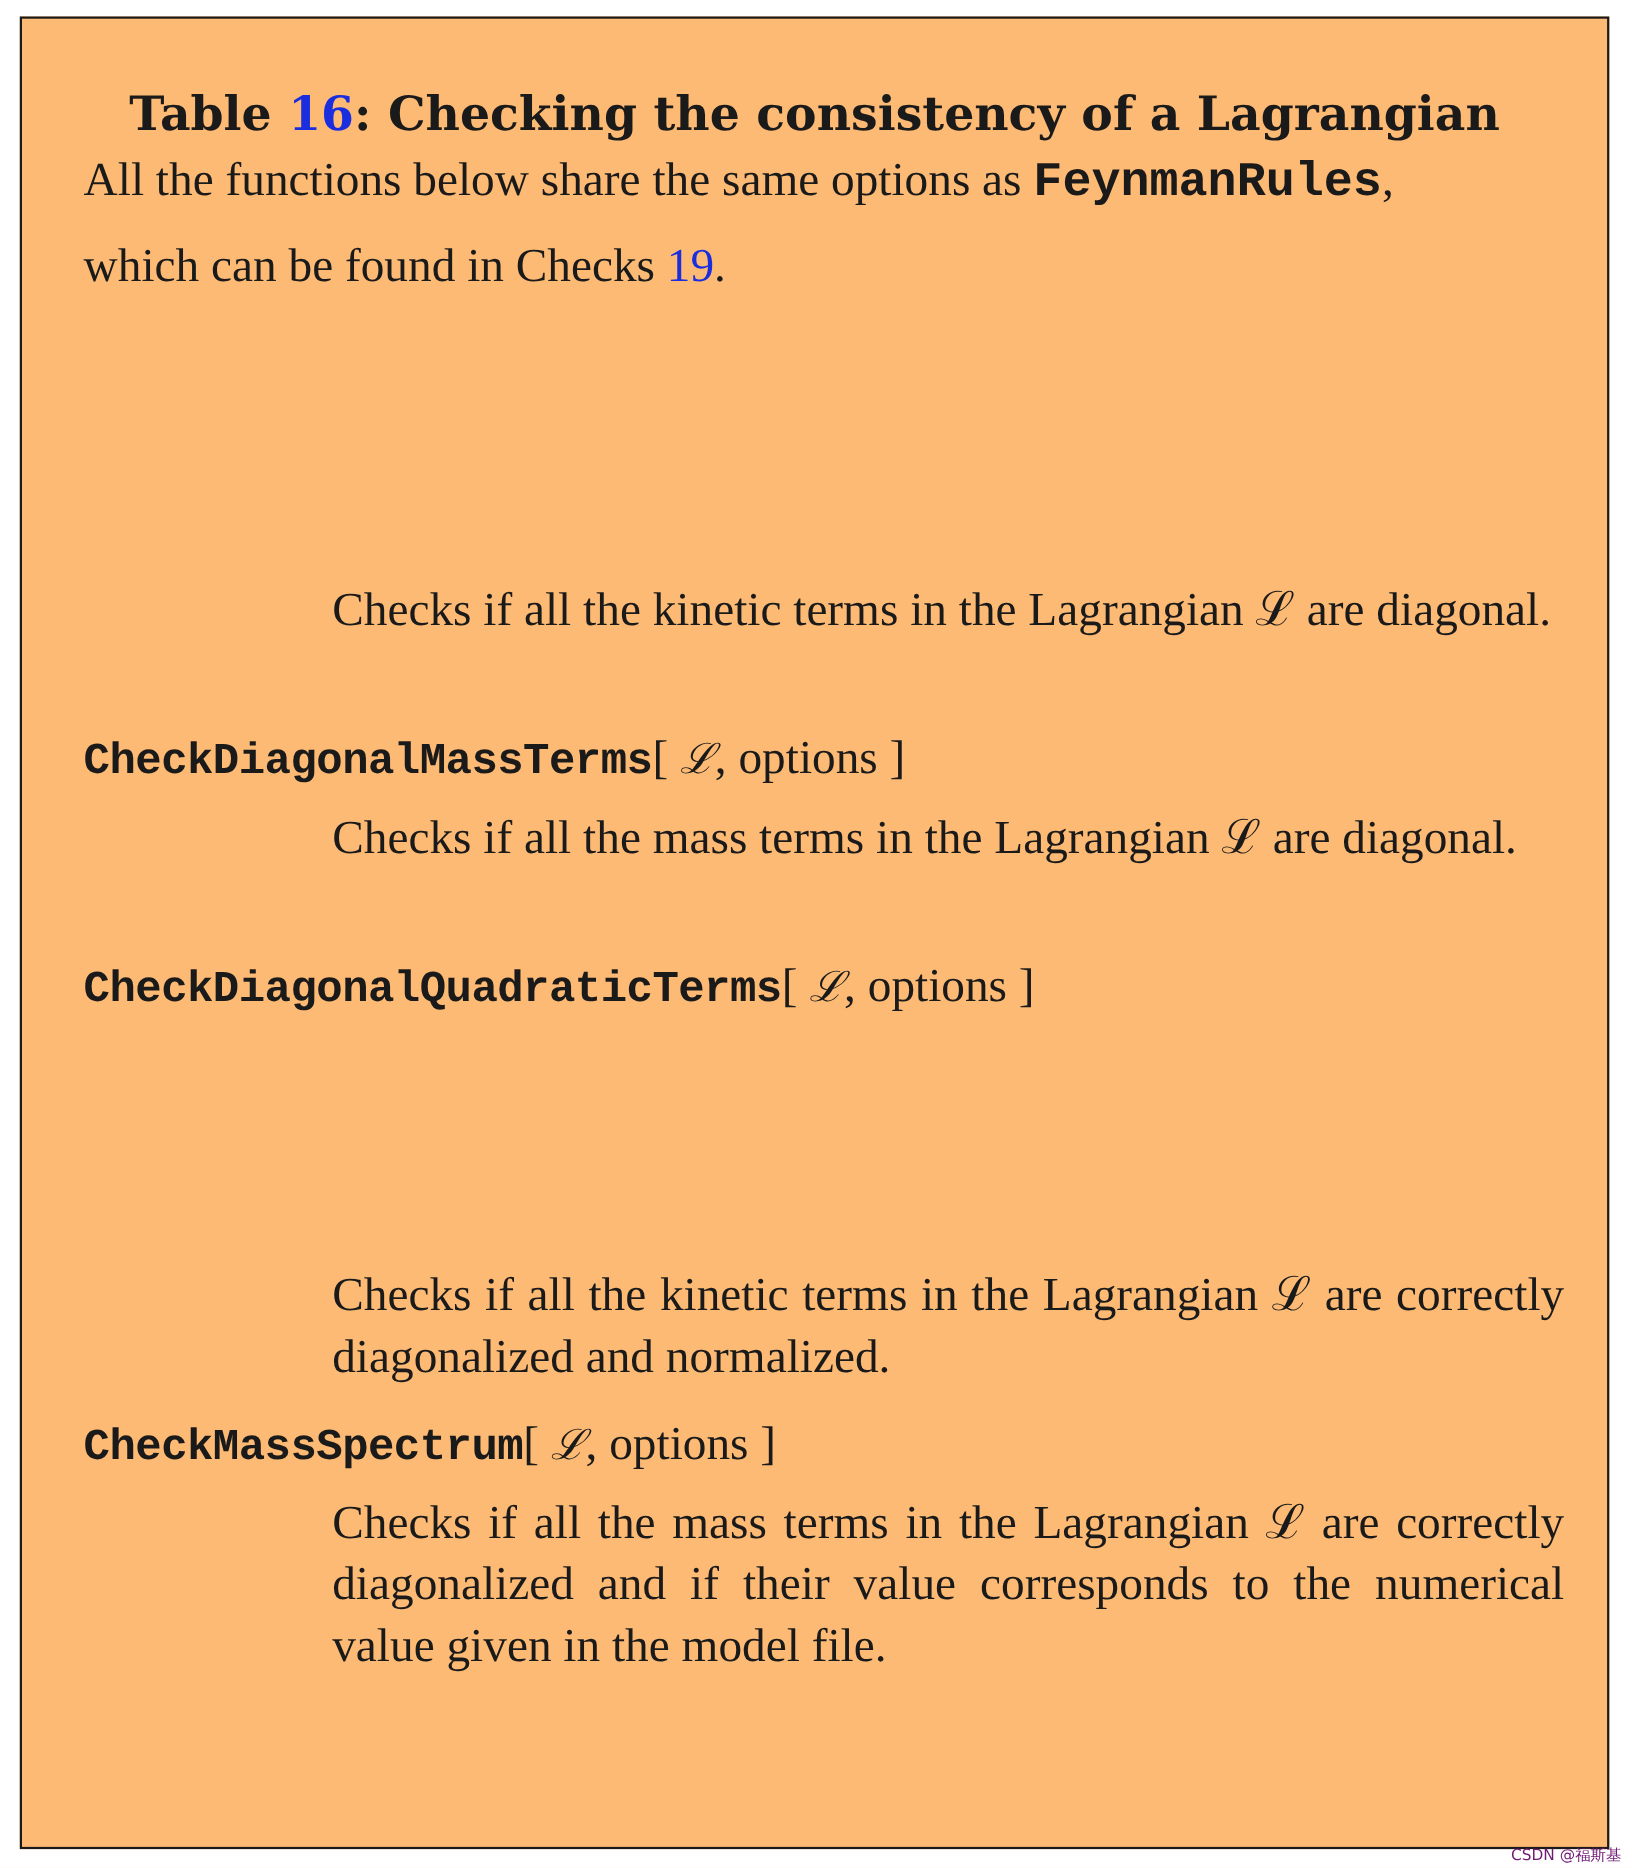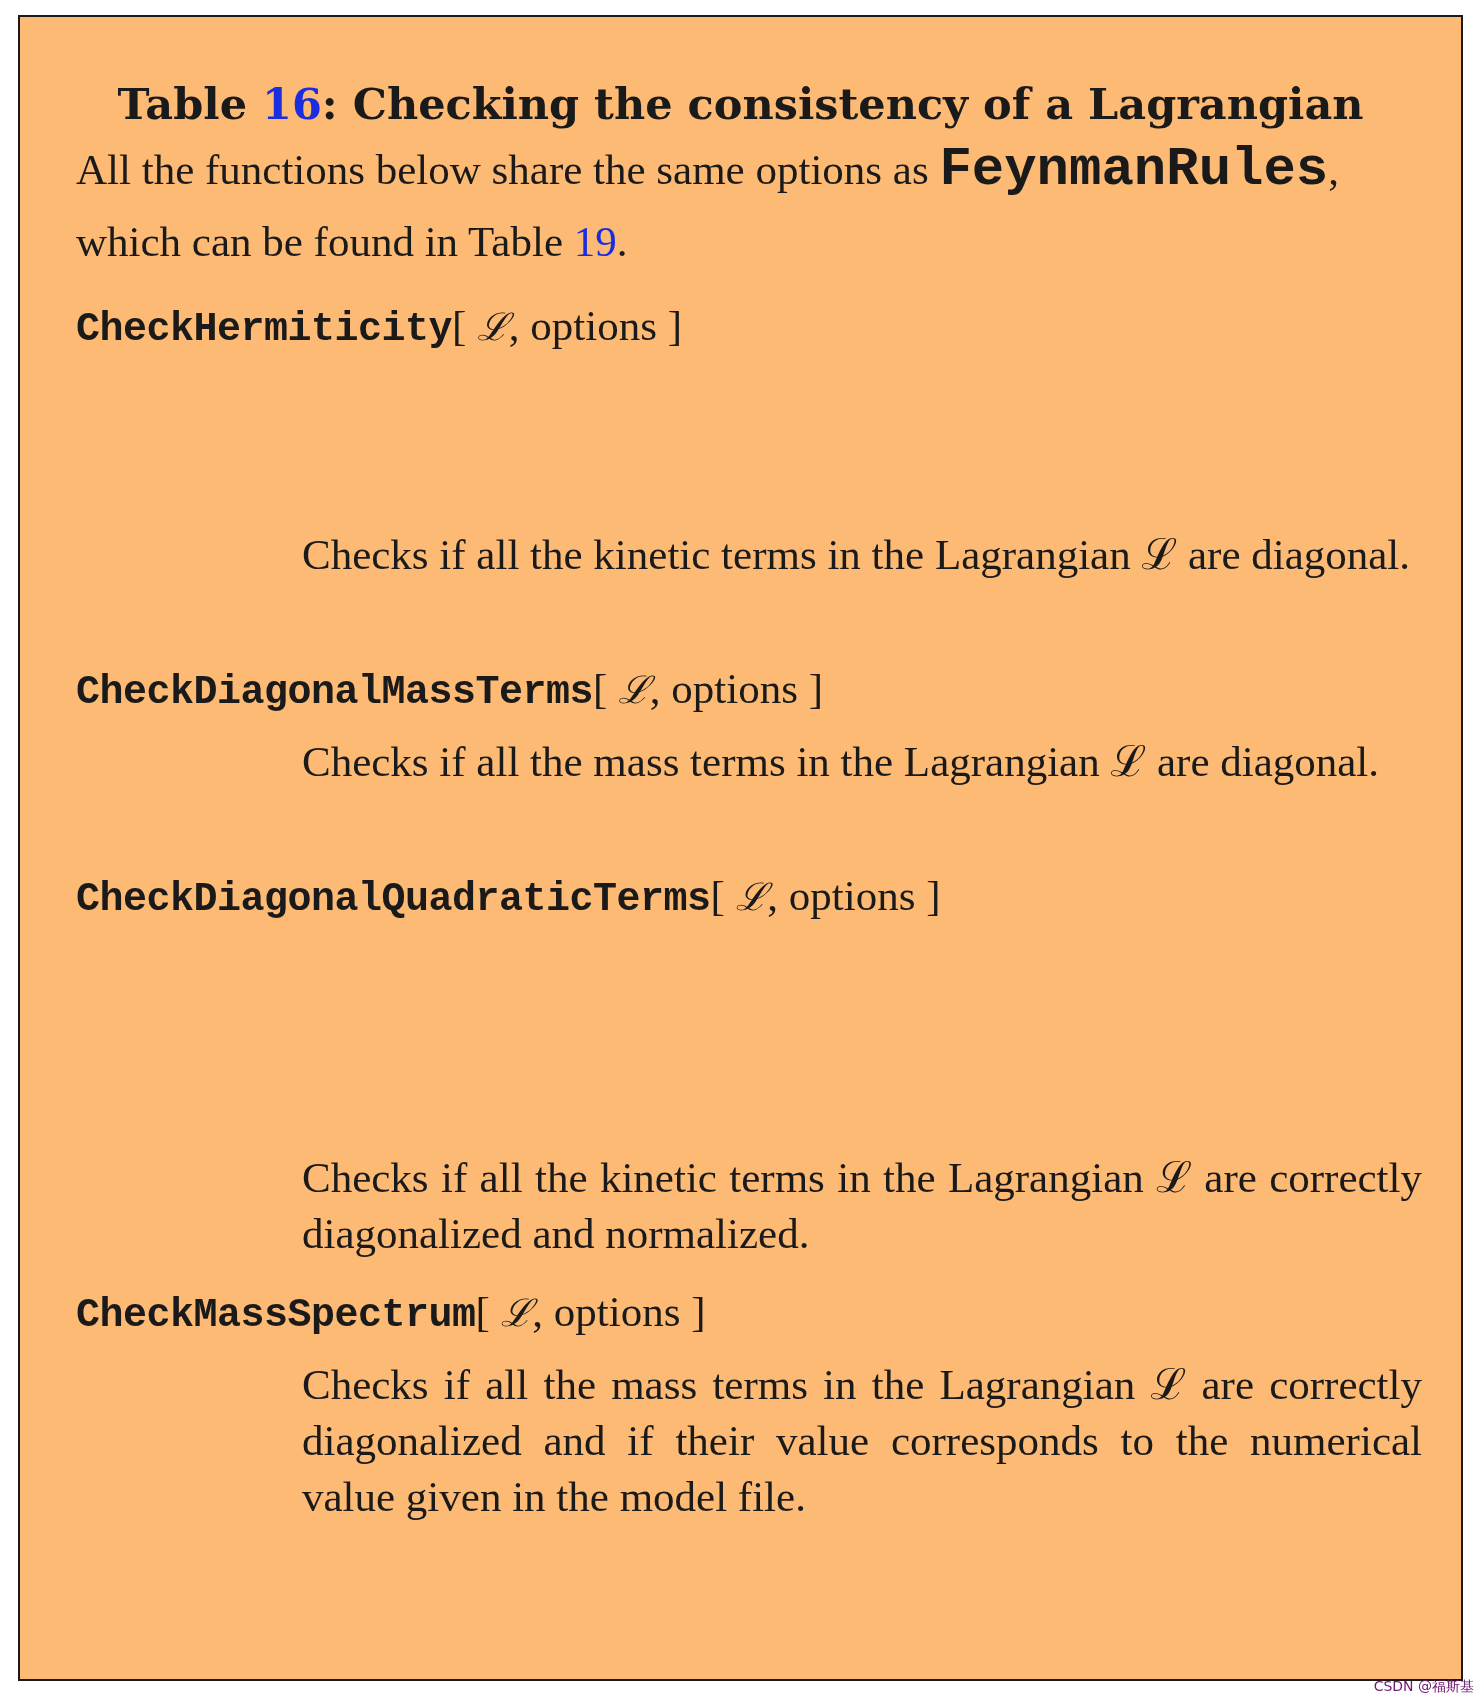--- a/index.html
+++ b/index.html
@@ -28,24 +28,23 @@
     position:absolute; right:10px; bottom:2px; font-family:"DejaVu Sans", sans-serif;
     font-size:14px; color:#701a75;
   }
 </style>
 </head>
 <body>
 
 <div class="box">
   <div class="title"><span>Table </span><span class="ref">16</span><span>: Checking the consistency of a Lagrangian</span></div>
 
-  <div class="intro serif" style="top:122px;"><span>All the functions below share the same options as </span><span class="mono" style="font-size:54px;">FeynmanRules</span><span>,</span></div>
-  <div class="intro serif" style="top:200px;"><span>which can be found in Table </span><span class="ref">19</span><span>.</span></div>
+  <div class="intro serif" style="top:122px;"><span>All the functions below share the same options as </span><span class="mono" style="font-size:44px;">FeynmanRules</span><span>,</span></div>
+  <div class="intro serif" style="top:200px;"><span>which can be found in Checks </span><span class="ref">19</span><span>.</span></div>
 
-  <div class="sig mono" style="top:282px;"><span class="fn">CheckHermiticity</span><span class="args"><span>[ </span><span class="cal">ℒ</span><span>, options ]</span></span></div>
 
   <div class="desc serif" style="top:510px;">Checks if all the kinetic terms in the Lagrangian ℒ are diagonal.</div>
 
   <div class="sig mono" style="top:645px;"><span class="fn">CheckDiagonalMassTerms</span><span class="args"><span>[ </span><span class="cal">ℒ</span><span>, options ]</span></span></div>
   <div class="desc serif" style="top:717px;">Checks if all the mass terms in the Lagrangian ℒ are diagonal.</div>
 
   <div class="sig mono" style="top:852px;"><span class="fn">CheckDiagonalQuadraticTerms</span><span class="args"><span>[ </span><span class="cal">ℒ</span><span>, options ]</span></span></div>
 
   <div class="desc serif" style="top:1133px;">Checks if all the kinetic terms in the Lagrangian ℒ are correctly diagonalized and normalized.</div>
 

